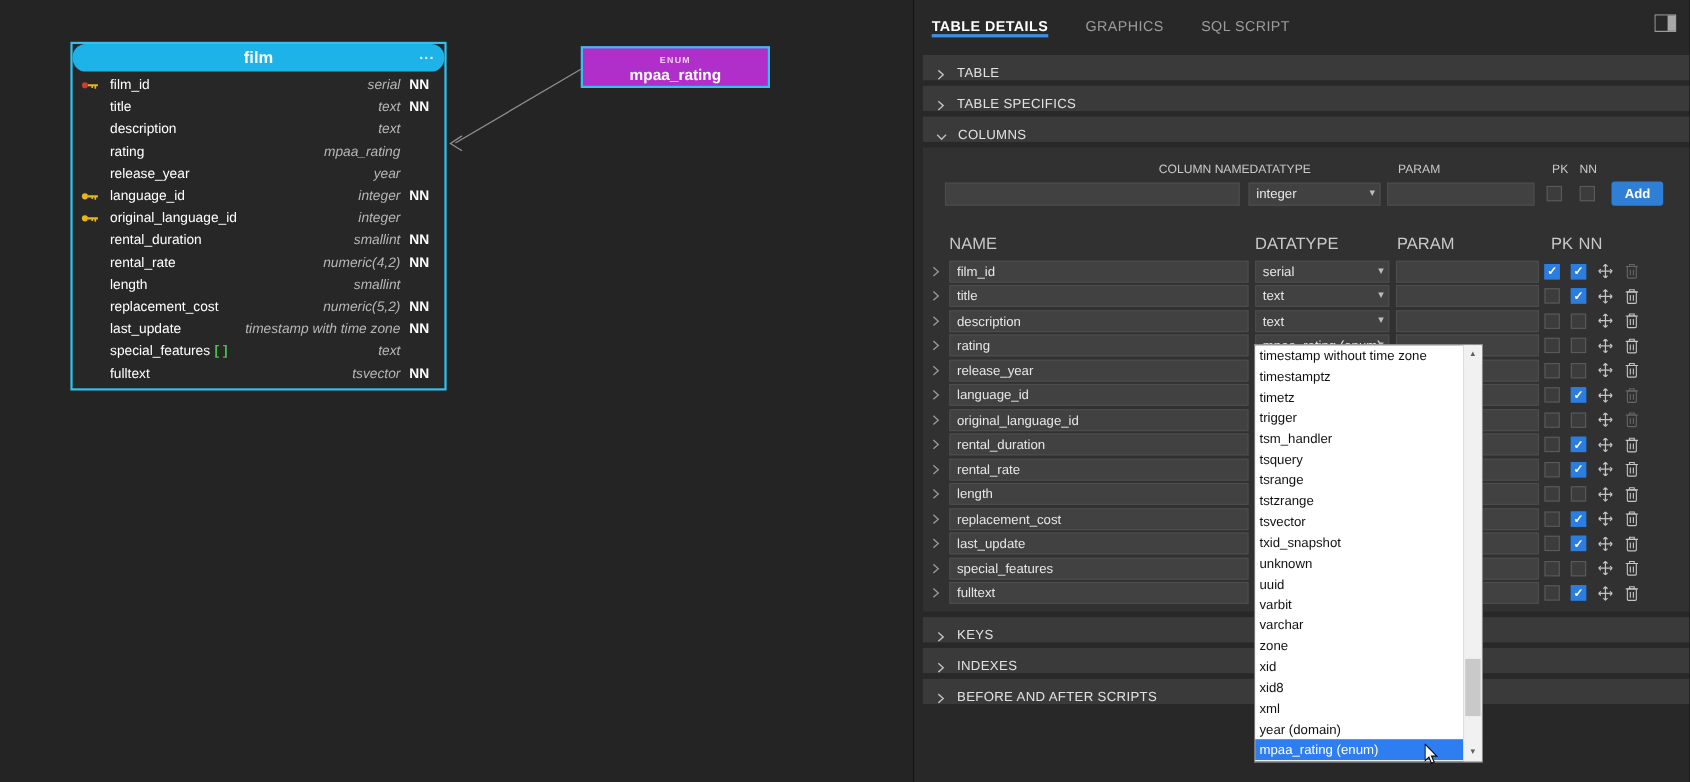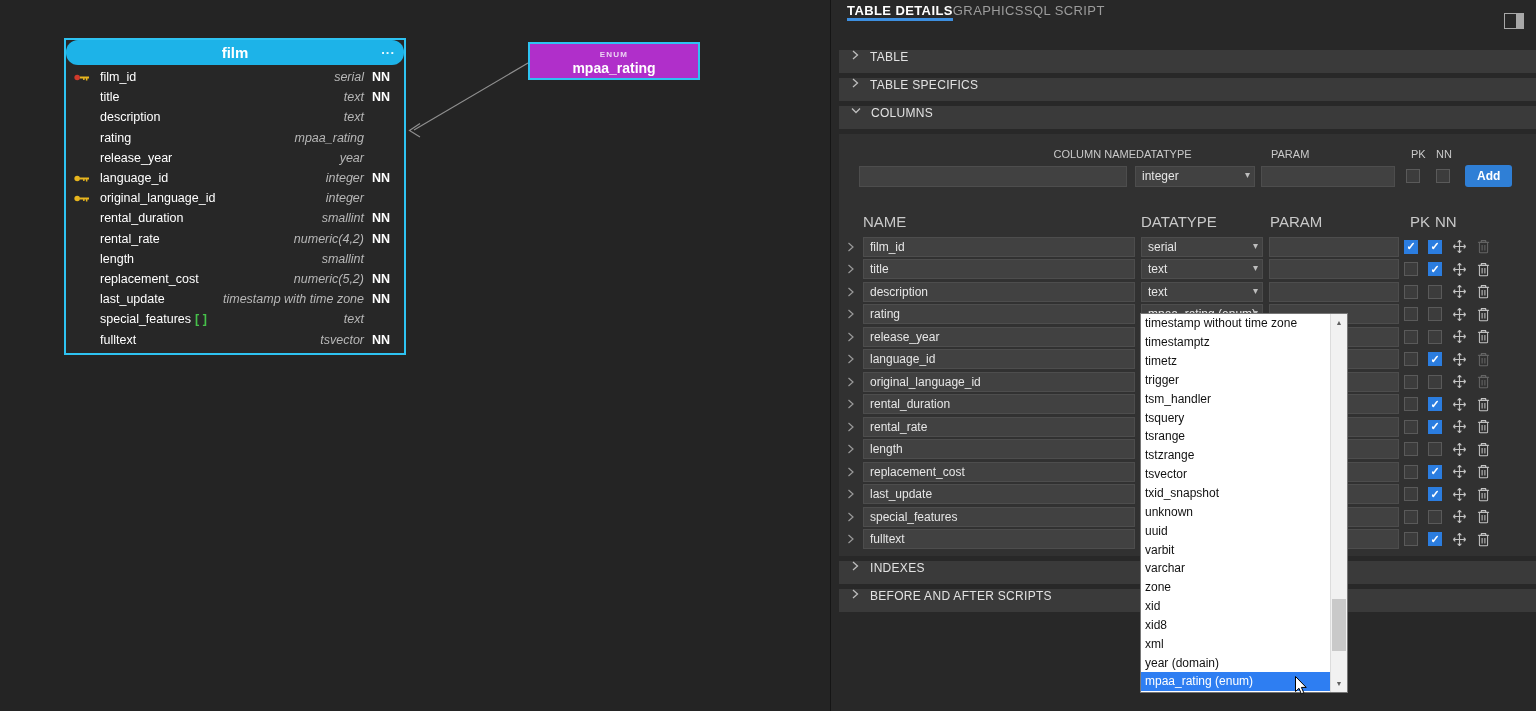--- a/index.html
+++ b/index.html
@@ -28,27 +28,27 @@
   .row-nn { flex:0 0 24px; margin-left:8px; color:#fff; font-weight:bold; }
 
   .enum-box { position:absolute; left:528px; top:42px; width:172px; height:38px;
               border:2px solid #2ec3f2; background:#b02fca; text-align:center; cursor:pointer; }
   .enum-kind { margin-top:6px; font-size:8px; letter-spacing:1.2px; color:#ecd3f3; font-weight:bold; }
   .enum-name { margin-top:1px; font-size:14px; font-weight:bold; color:#ffffff; }
 
   
   .panel { position:absolute; left:830px; top:0; width:706px; height:711px; background:#282828;
            border-left:1px solid #151515; padding:0 0 0 8px; }
-  .tab-bar { height:46px; display:flex; align-items:flex-start; padding-left:8px; position:relative; }
+  .tab-bar { height:46px; display:flex; align-items:center; padding-left:8px; gap:34px; position:relative; }
   .tab { font-size:13px; letter-spacing:.4px; color:#9c9c9c; display:flex; align-items:center;
          border-bottom:3px solid transparent; padding-top:3px; cursor:pointer; }
   .tab.active { color:#ffffff; font-weight:bold; border-bottom-color:#3d8fe0; }
   .panel-corner-icon { position:absolute; right:12px; top:13px; cursor:pointer; }
 
-  .sec-bar { height:23px; background:#3a3a3a; display:flex; align-items:flex-start; gap:10px;
+  .sec-bar { height:23px; background:#3a3a3a; display:flex; align-items:flex-end; gap:10px;
              padding-left:12px; margin-bottom:5px; color:#e2e2e2; font-size:12px; letter-spacing:.3px; cursor:pointer; }
   .sections-top .sec-bar:first-child { margin-top:4px; }
   .chev { flex:0 0 8px; display:flex; align-items:center; }
 
   .columns-body { background:#313131; margin-bottom:5px; padding:14px 0 5px 0; position:relative; }
   .form-labels { display:flex; padding-left:22px; font-size:11px; color:#c9c9c9; margin-bottom:5px; }
   .fl-name { width:275px;text-align:right; } .fl-datatype { width:135px; } .fl-param { width:140px; } .fl-pk { width:25px; }
   .form-row { display:flex; align-items:center; padding-left:20px; gap:6px; height:22px; }
   .txt-input { background:#414141; border:1px solid #4d4d4d; height:21px; color:#e6e6e6; font-size:12px;
                padding:0 6px; font-family:"Liberation Sans",sans-serif; outline:none; }
@@ -769,20 +769,28 @@
                 <path d="M4.7 3.5 V1.5 H9.3 V3.5"></path>
         <rect x="2.6" y="3.5" width="8.8" height="11.3" rx="1"></rect>
         <path d="M5.5 6.5 V12.3 M8.5 6.5 V12.3"></path>
       </svg>
     </span>
   </div>
         </div>
     </div>
 
     <div class="sections-bottom">
+        <div class="sec-bar">
+    <span class="chev">
+      <svg width="9" height="10" viewBox="0 0 9 10">
+              <path d="M2 1 L6.5 5 L2 9" stroke="#bdbdbd" stroke-width="1.3" fill="none"></path>
+            </svg>
+    </span>
+    <span>KEYS</span>
+  </div>
         <div class="sec-bar">
     <span class="chev">
       <svg width="9" height="10" viewBox="0 0 9 10">
               <path d="M2 1 L6.5 5 L2 9" stroke="#bdbdbd" stroke-width="1.3" fill="none"></path>
             </svg>
     </span>
     <span>INDEXES</span>
   </div>
         <div class="sec-bar">
     <span class="chev">

